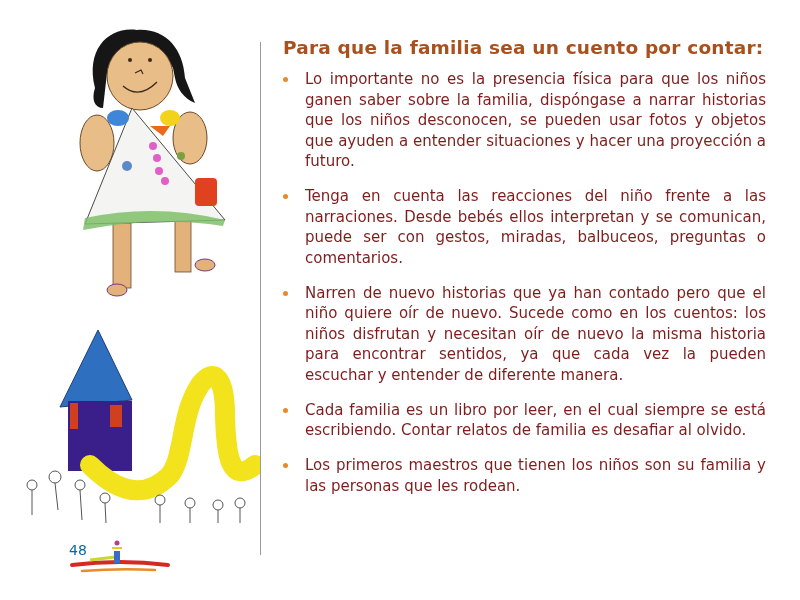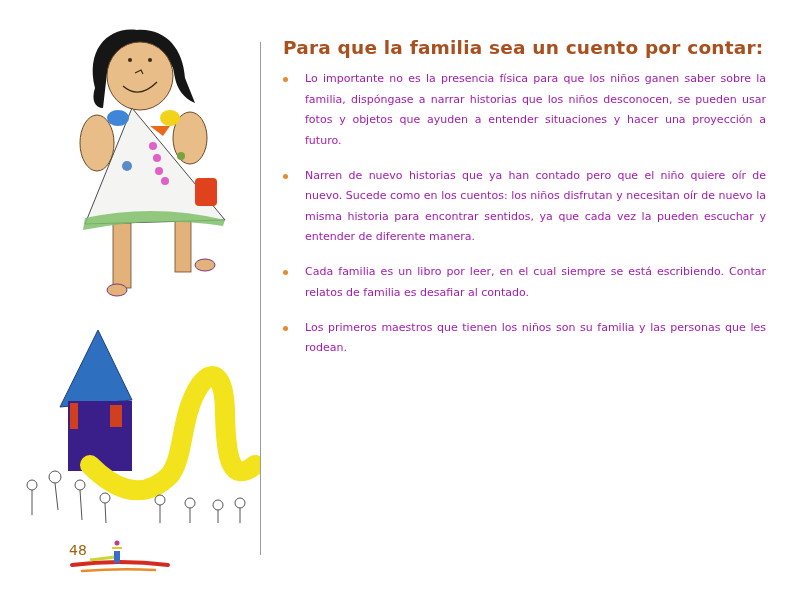--- a/index.html
+++ b/index.html
@@ -19,32 +19,32 @@
 
     .title {
       position: absolute; left: 283px; top: 37px; width: 500px;
       font-family: "DejaVu Sans", sans-serif; font-weight: bold; font-size: 18.5px;
       color: #a9501f; letter-spacing: 0.2px; white-space: nowrap;
     }
 
     .bullets { position: absolute; left: 283px; top: 69px; width: 483px; margin: 0; padding: 0; list-style: none; }
     .bullet {
       position: relative; padding-left: 22px; margin: 0 0 14.5px 0;
-      font-family: "DejaVu Sans", sans-serif; font-size: 11px; line-height: 20.5px; color: #a21caf;
+      font-family: "DejaVu Sans", sans-serif; font-size: 15px; line-height: 20.5px; color: #7f1d1d;
       text-align: justify;
     }
     .bullet-dot {
       position: absolute; left: 0; top: 8px; width: 5px; height: 5px; border-radius: 50%;
       background: #e88a2b;
     }
 
     .footer { position: absolute; left: 60px; top: 535px; width: 120px; height: 40px; }
     .page-number {
       position: absolute; left: 9px; top: 7px; font-family: "DejaVu Sans", sans-serif;
-      font-size: 14px; color: #a16207; 
+      font-size: 14px; color: #0369a1; 
     }
     .footer-art { position: absolute; left: 0; top: 0; width: 120px; height: 40px; }
   </style>
 </head>
 <body>
 
 <div class="page">
 
   <svg class="illus-girl" viewBox="0 0 200 300">
 
@@ -108,22 +108,23 @@
         <line x1="220" y1="183" x2="220" y2="198"></line>
     </g>
   </svg>
 
   <div class="divider"></div>
 
   <h1 class="title" style="margin:0;">Para que la familia sea un cuento por contar:</h1>
 
   <ul class="bullets">
     <li class="bullet"><span class="bullet-dot"></span><span>Lo importante no es la presencia física para que los niños ganen saber sobre la familia, dispóngase a narrar historias que los niños desconocen, se pueden usar fotos y objetos que ayuden a entender situaciones y hacer una proyección a futuro.</span></li>
+    <li class="bullet"><span class="bullet-dot"></span><span>Tenga en cuenta las reacciones del niño frente a las narraciones. Desde bebés ellos interpretan y se comunican, puede ser con gestos, miradas, balbuceos, preguntas o comentarios.</span></li>
     <li class="bullet"><span class="bullet-dot"></span><span>Narren de nuevo historias que ya han contado pero que el niño quiere oír de nuevo. Sucede como en los cuentos: los niños disfrutan y necesitan oír de nuevo la misma historia para encontrar sentidos, ya que cada vez la pueden escuchar y entender de diferente manera.</span></li>
-    <li class="bullet"><span class="bullet-dot"></span><span>Cada familia es un libro por leer, en el cual siempre se está escribiendo. Contar relatos de familia es desafiar al contado.</span></li>
+    <li class="bullet"><span class="bullet-dot"></span><span>Cada familia es un libro por leer, en el cual siempre se está escribiendo. Contar relatos de familia es desafiar al olvido.</span></li>
     <li class="bullet"><span class="bullet-dot"></span><span>Los primeros maestros que tienen los niños son su familia y las personas que les rodean.</span></li>
   </ul>
 
   <div class="footer">
     <svg class="footer-art" viewBox="0 0 120 40">
       <path d="M12 30 Q60 24 108 30" stroke="#d42a22" stroke-width="4" fill="none" stroke-linecap="round"></path>
       <path d="M22 36 Q60 33 95 35" stroke="#ea8a2a" stroke-width="2.5" fill="none" stroke-linecap="round"></path>
       <path d="M30 25 L55 22" stroke="#c8d830" stroke-width="3" fill="none"></path>
       <rect x="54" y="16" width="6" height="12" fill="#3a6cc8"></rect>
       <circle cx="57" cy="8" r="2.5" fill="#c03a8a"></circle>

